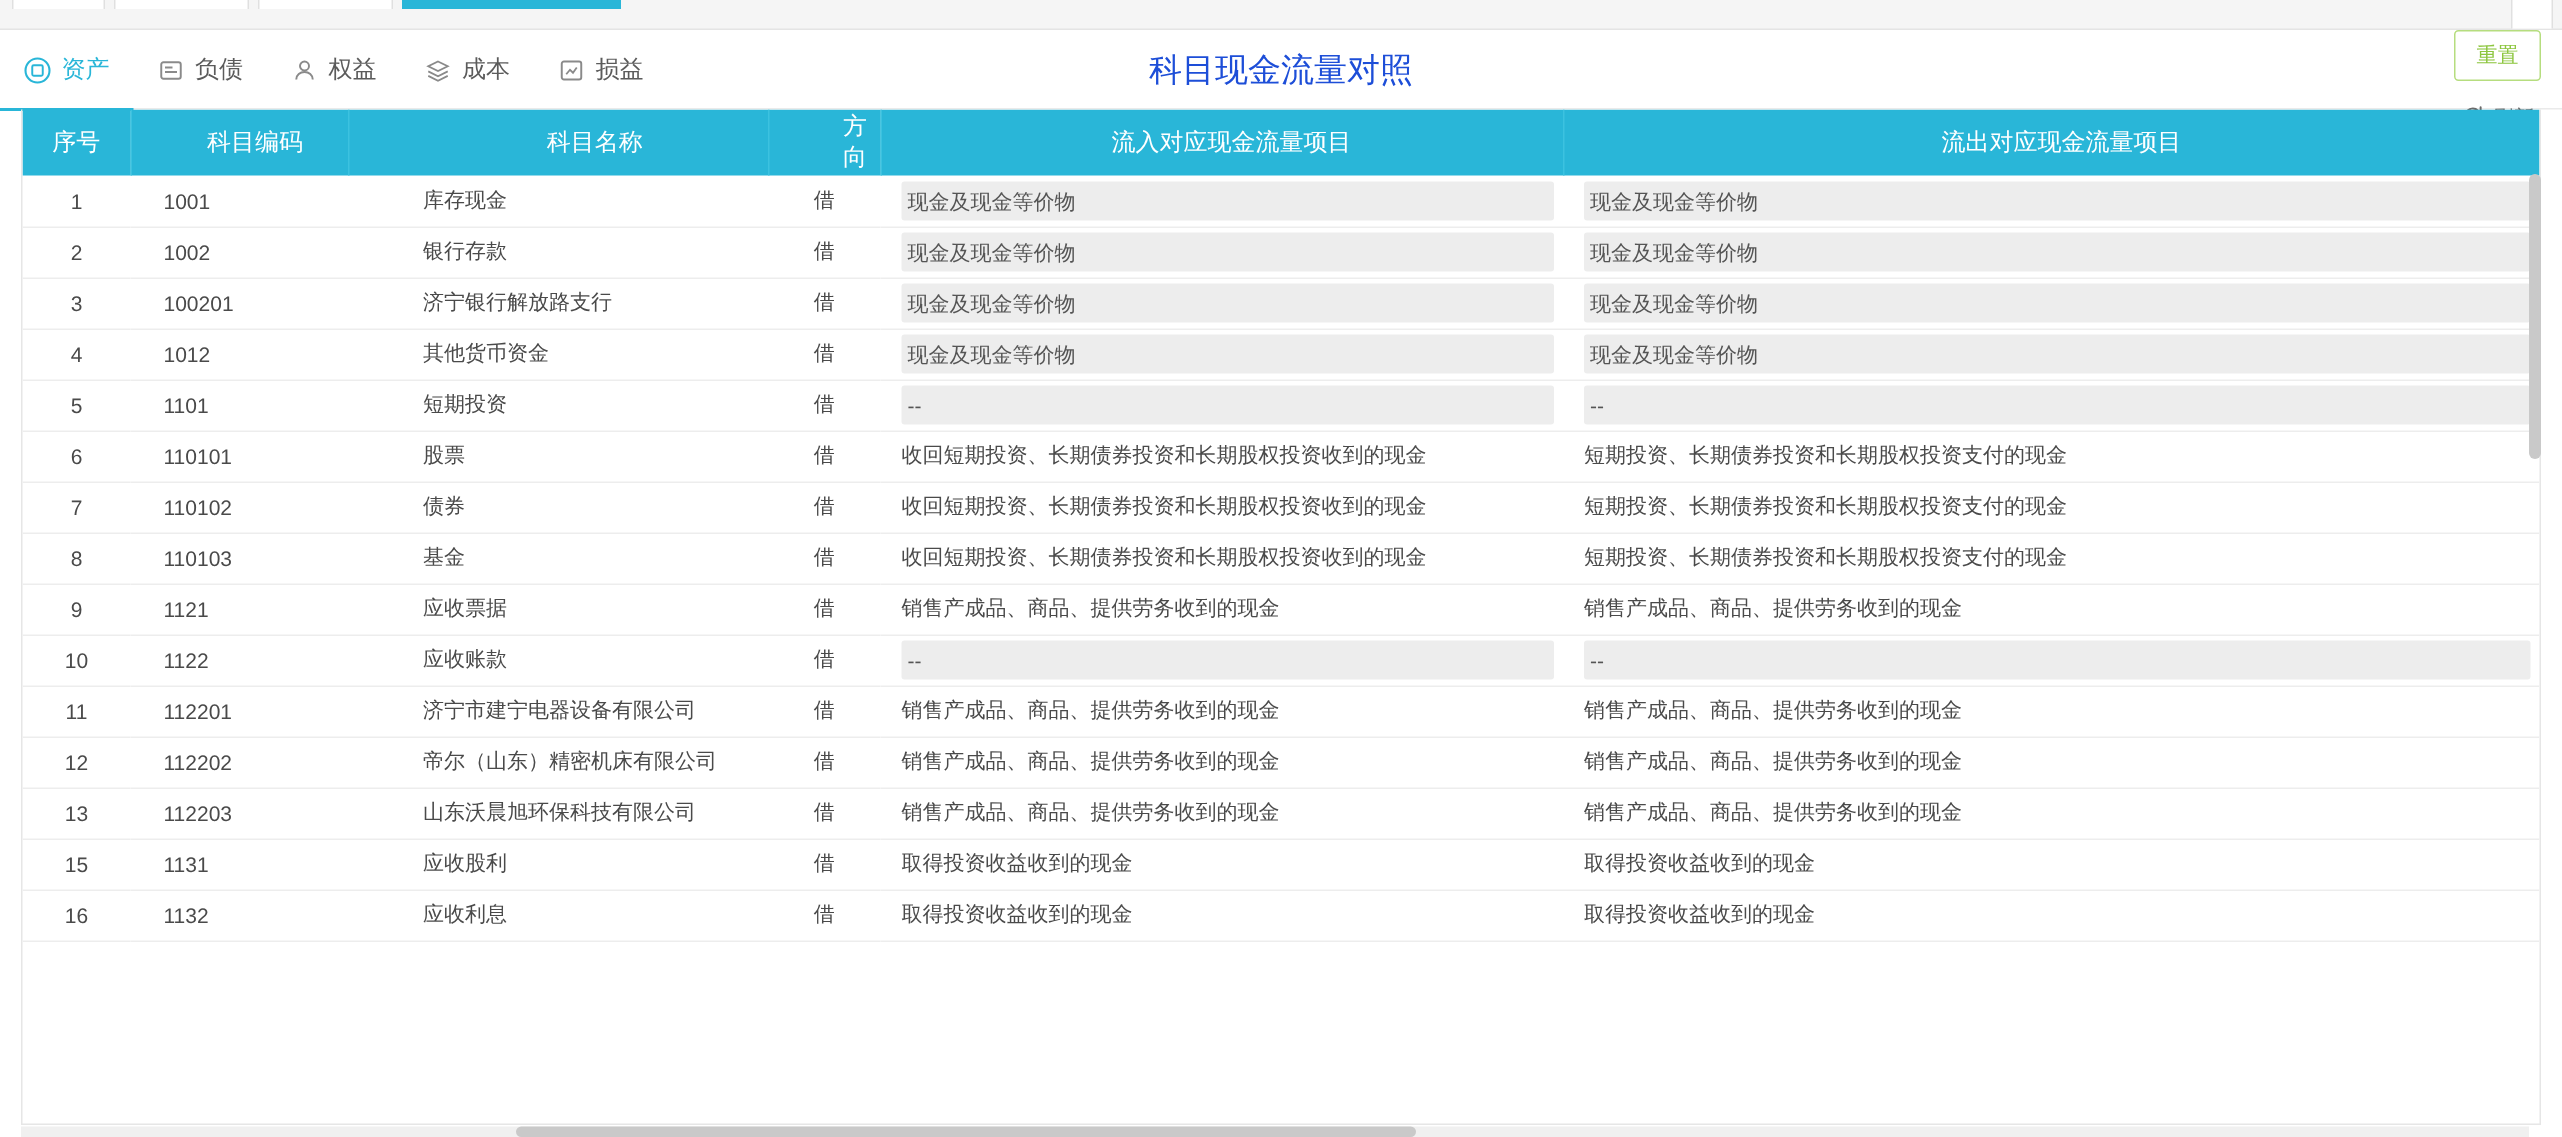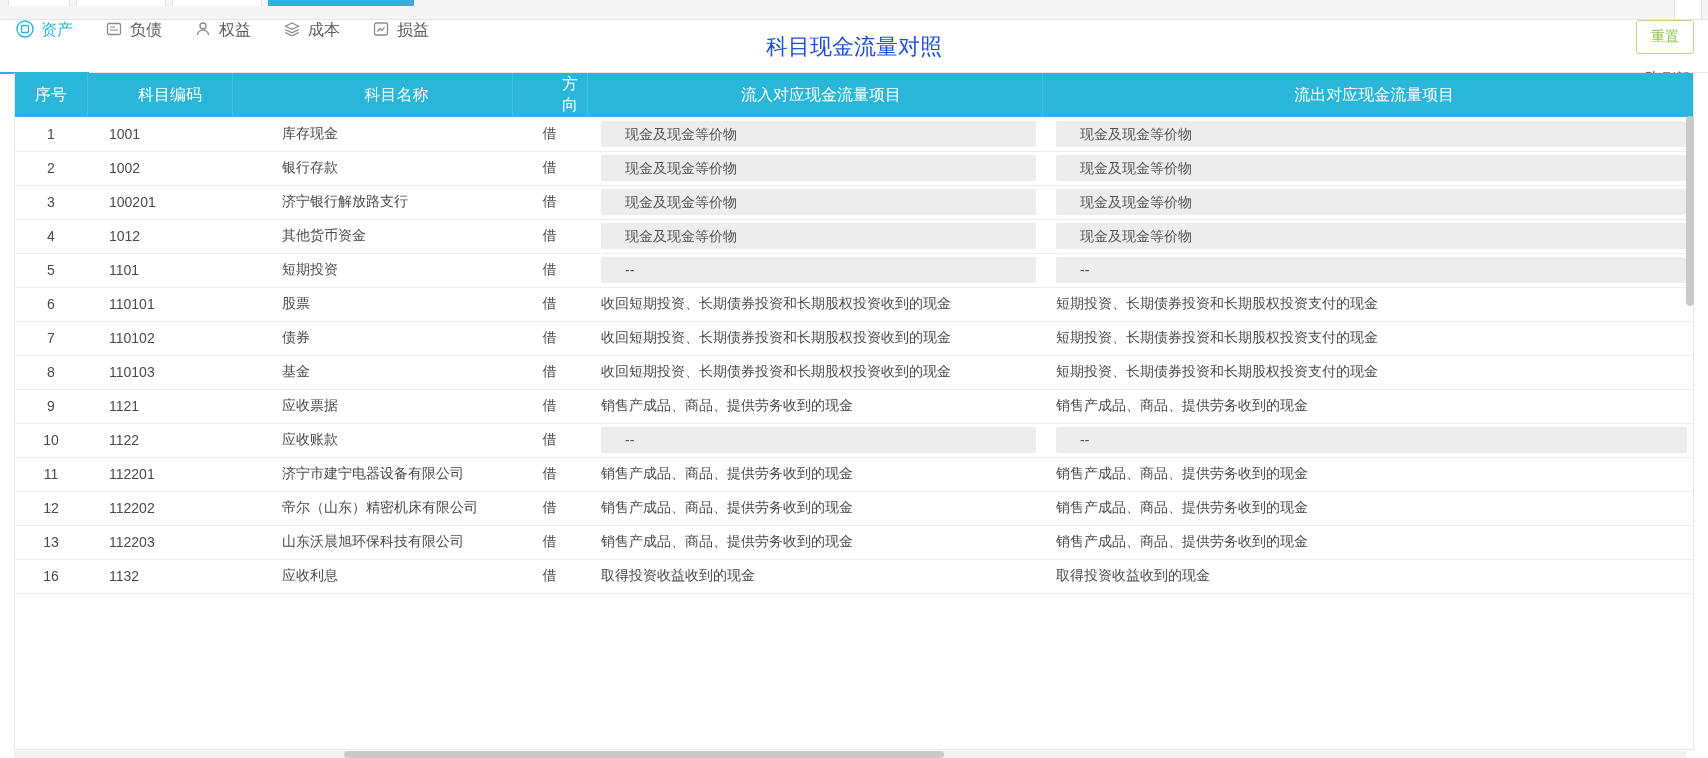--- a/index.html
+++ b/index.html
@@ -51,21 +51,21 @@
   .header {
     position: absolute; top: 20px; left: 0; right: 0; height: 53px;
     background: #ffffff;
     border-bottom: 1px solid #eaeaea;
   }
   .cattabs {
     position: absolute; left: 0; top: 0; height: 53px;
     display: flex; align-items: center;
   }
   .cattab {
-    display: flex; gap: 7px;
+    display: flex; align-items: center; gap: 7px;
     height: 53px; padding: 0 16px;
     font-size: 16px; color: #5b5b5b;
     cursor: pointer;
     position: relative;
   }
   .cattab.active { color: #29b6d8; }
   .cattab.active::after {
     content: ""; position: absolute; left: 0; right: 0; bottom: -1px;
     height: 2px; background: #29b6d8;
   }
@@ -135,21 +135,21 @@
   .c-dir  { width: 75px;  text-align: center; padding-left: 42px; }
   .c-in   { width: 455px; padding-left: 14px !important; text-align: left; }
   .c-out  { padding-left: 14px !important; text-align: left; }
 
   td.pill-cell { padding: 0 6px; }
   .pill {
     display: block;
     background: #ededed;
     color: #555;
     height: 26px; line-height: 26px;
-    padding: 0 24px;
+    padding: 0 4px;
     border-radius: 2px;
     white-space: nowrap;
     overflow: hidden;
     text-overflow: ellipsis;
   }
 
   
   .vscroll {
     position: absolute; top: 116px; right: 14px; width: 8px; bottom: 8px;
     background: transparent;
@@ -384,20 +384,28 @@
           </tr>
           <tr>
             <td class="c-idx">13</td>
             <td class="c-code">112203</td>
             <td class="c-name">山东沃晨旭环保科技有限公司</td>
             <td class="c-dir">借</td>
             <td class="c-in">销售产成品、商品、提供劳务收到的现金</td>
             <td class="c-out">销售产成品、商品、提供劳务收到的现金</td>
           </tr>
           <tr>
+            <td class="c-idx">15</td>
+            <td class="c-code">1131</td>
+            <td class="c-name">应收股利</td>
+            <td class="c-dir">借</td>
+            <td class="c-in">取得投资收益收到的现金</td>
+            <td class="c-out">取得投资收益收到的现金</td>
+          </tr>
+          <tr>
             <td class="c-idx">16</td>
             <td class="c-code">1132</td>
             <td class="c-name">应收利息</td>
             <td class="c-dir">借</td>
             <td class="c-in">取得投资收益收到的现金</td>
             <td class="c-out">取得投资收益收到的现金</td>
           </tr>
         </tbody>
     </table>
   </div>

